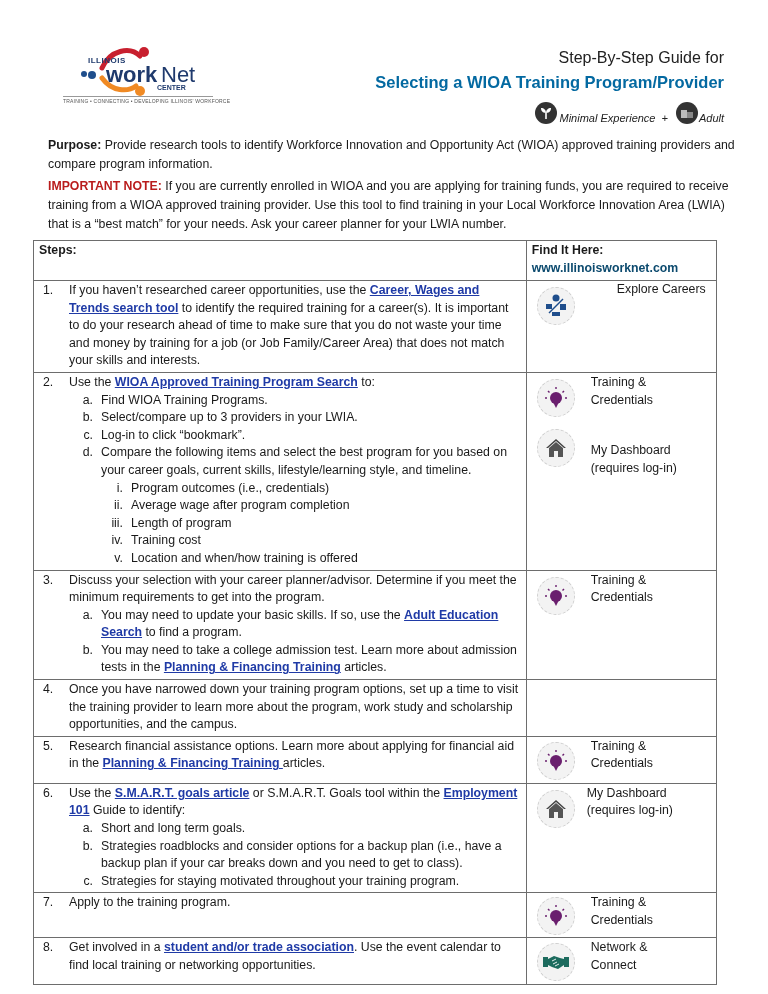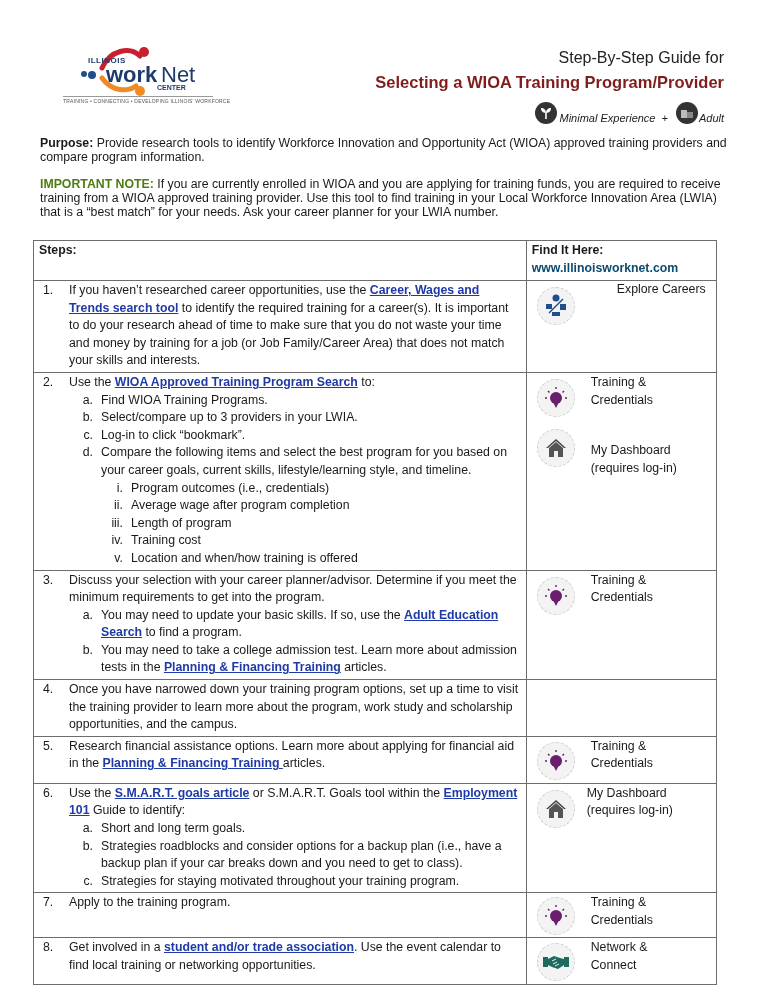--- a/index.html
+++ b/index.html
@@ -2,28 +2,28 @@
 <html><head>
 <meta charset="utf-8">
 <style>
   html, body { margin:0; padding:0; background:#ffffff; }
   body { width:768px; height:994px; position:relative; overflow:hidden;
          font-family:"Liberation Sans", sans-serif; color:#1a1a1a; }
   .logo { position:absolute; left:62px; top:42px; width:150px; height:70px; }
   .logo-sub { position:absolute; left:63px; top:98px; font-size:5px; letter-spacing:0.2px; color:#555; white-space:nowrap; }
   .logo-line { position:absolute; left:63px; top:96px; width:150px; height:1px; background:#999; }
   .hdr-1 { position:absolute; right:44px; top:49px; font-size:16px; color:#222; white-space:nowrap; }
-  .hdr-2 { position:absolute; right:44px; top:73px; font-size:16.5px; font-weight:bold; color:#7f1d1d; white-space:nowrap; }
+  .hdr-2 { position:absolute; right:44px; top:73px; font-size:16.5px; font-weight:bold; color:#0369a1; white-space:nowrap; }
   .hdr-3 { position:absolute; right:44px; top:98px; height:26px; display:flex; align-items:flex-end; font-size:11px; font-style:italic; color:#222; white-space:nowrap; }
   .badge { width:22px; height:22px; border-radius:50%; background:#333; display:inline-flex; align-items:center; justify-content:center; margin:0 3px 0 6px; }
-  .intro { position:absolute; left:40px; width:690px; font-size:12.3px; line-height:14px; }
+  .intro { position:absolute; left:48px; width:690px; font-size:12.3px; line-height:19px; }
   .purpose { top:136px; }
   .note { top:177px; }
   .b { font-weight:bold; }
-  .red { color:#4d7c0f; font-weight:bold; }
+  .red { color:#b91c1c; font-weight:bold; }
   table { position:absolute; left:33px; top:240px; width:684px; border-collapse:collapse; font-size:12.3px; line-height:17.6px; }
   td { border:1.3px solid #6d6d6d; vertical-align:top; padding:1px 5px 2px 5px;margin-top:20px; }
   td.c1 { width:489px; }
   td.c2 { width:180px; position:relative; padding:0; }
   .lnk { color:#1f3aa6; font-weight:bold; text-decoration:underline; }
   .url { color:#0c4a6e; font-weight:bold; }
   .ol { display:flex; }
   .num { width:30px; flex:0 0 30px; padding-left:4px; box-sizing:border-box; }
   .sub { display:flex; margin-left:36px; }
   .sub .m { width:18px; flex:0 0 18px; text-align:right; padding-right:8px; }

